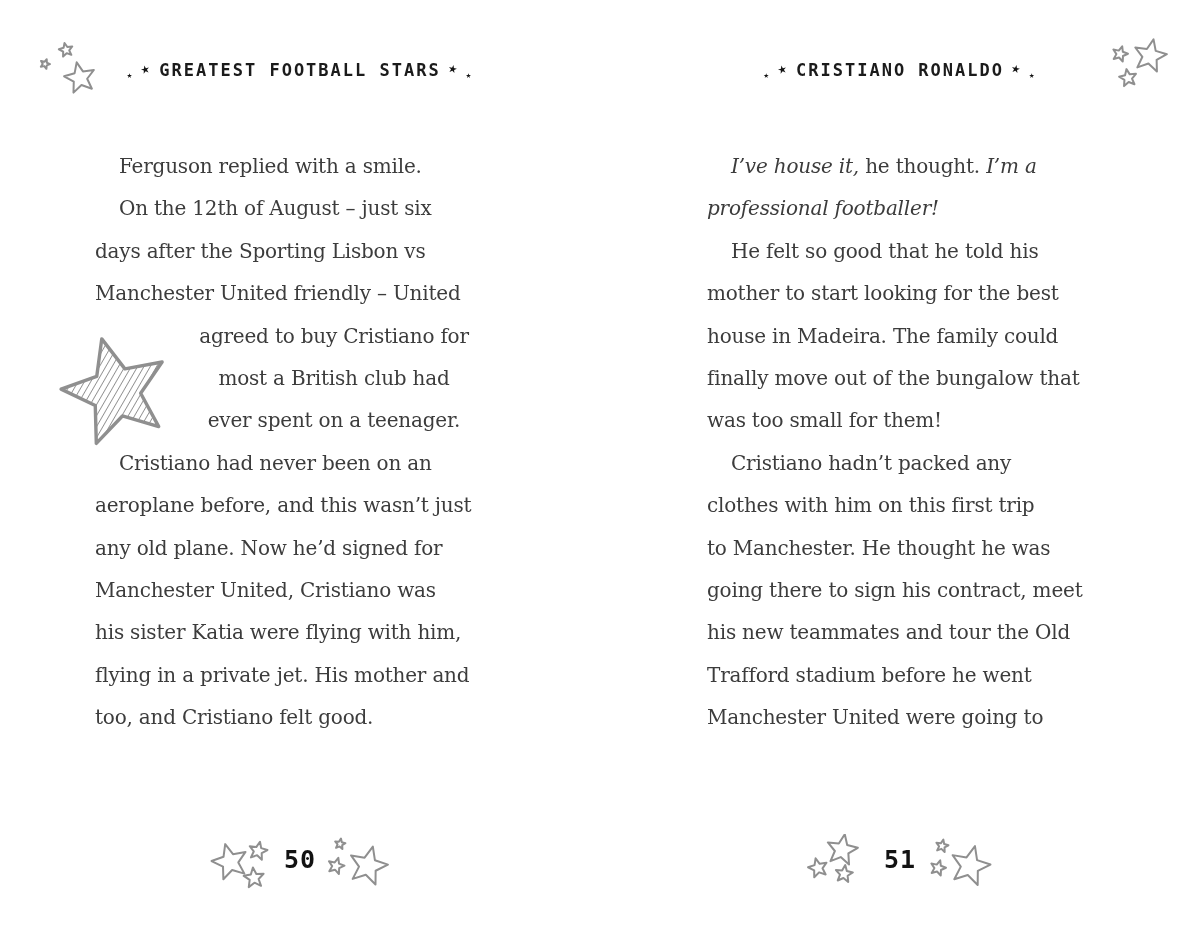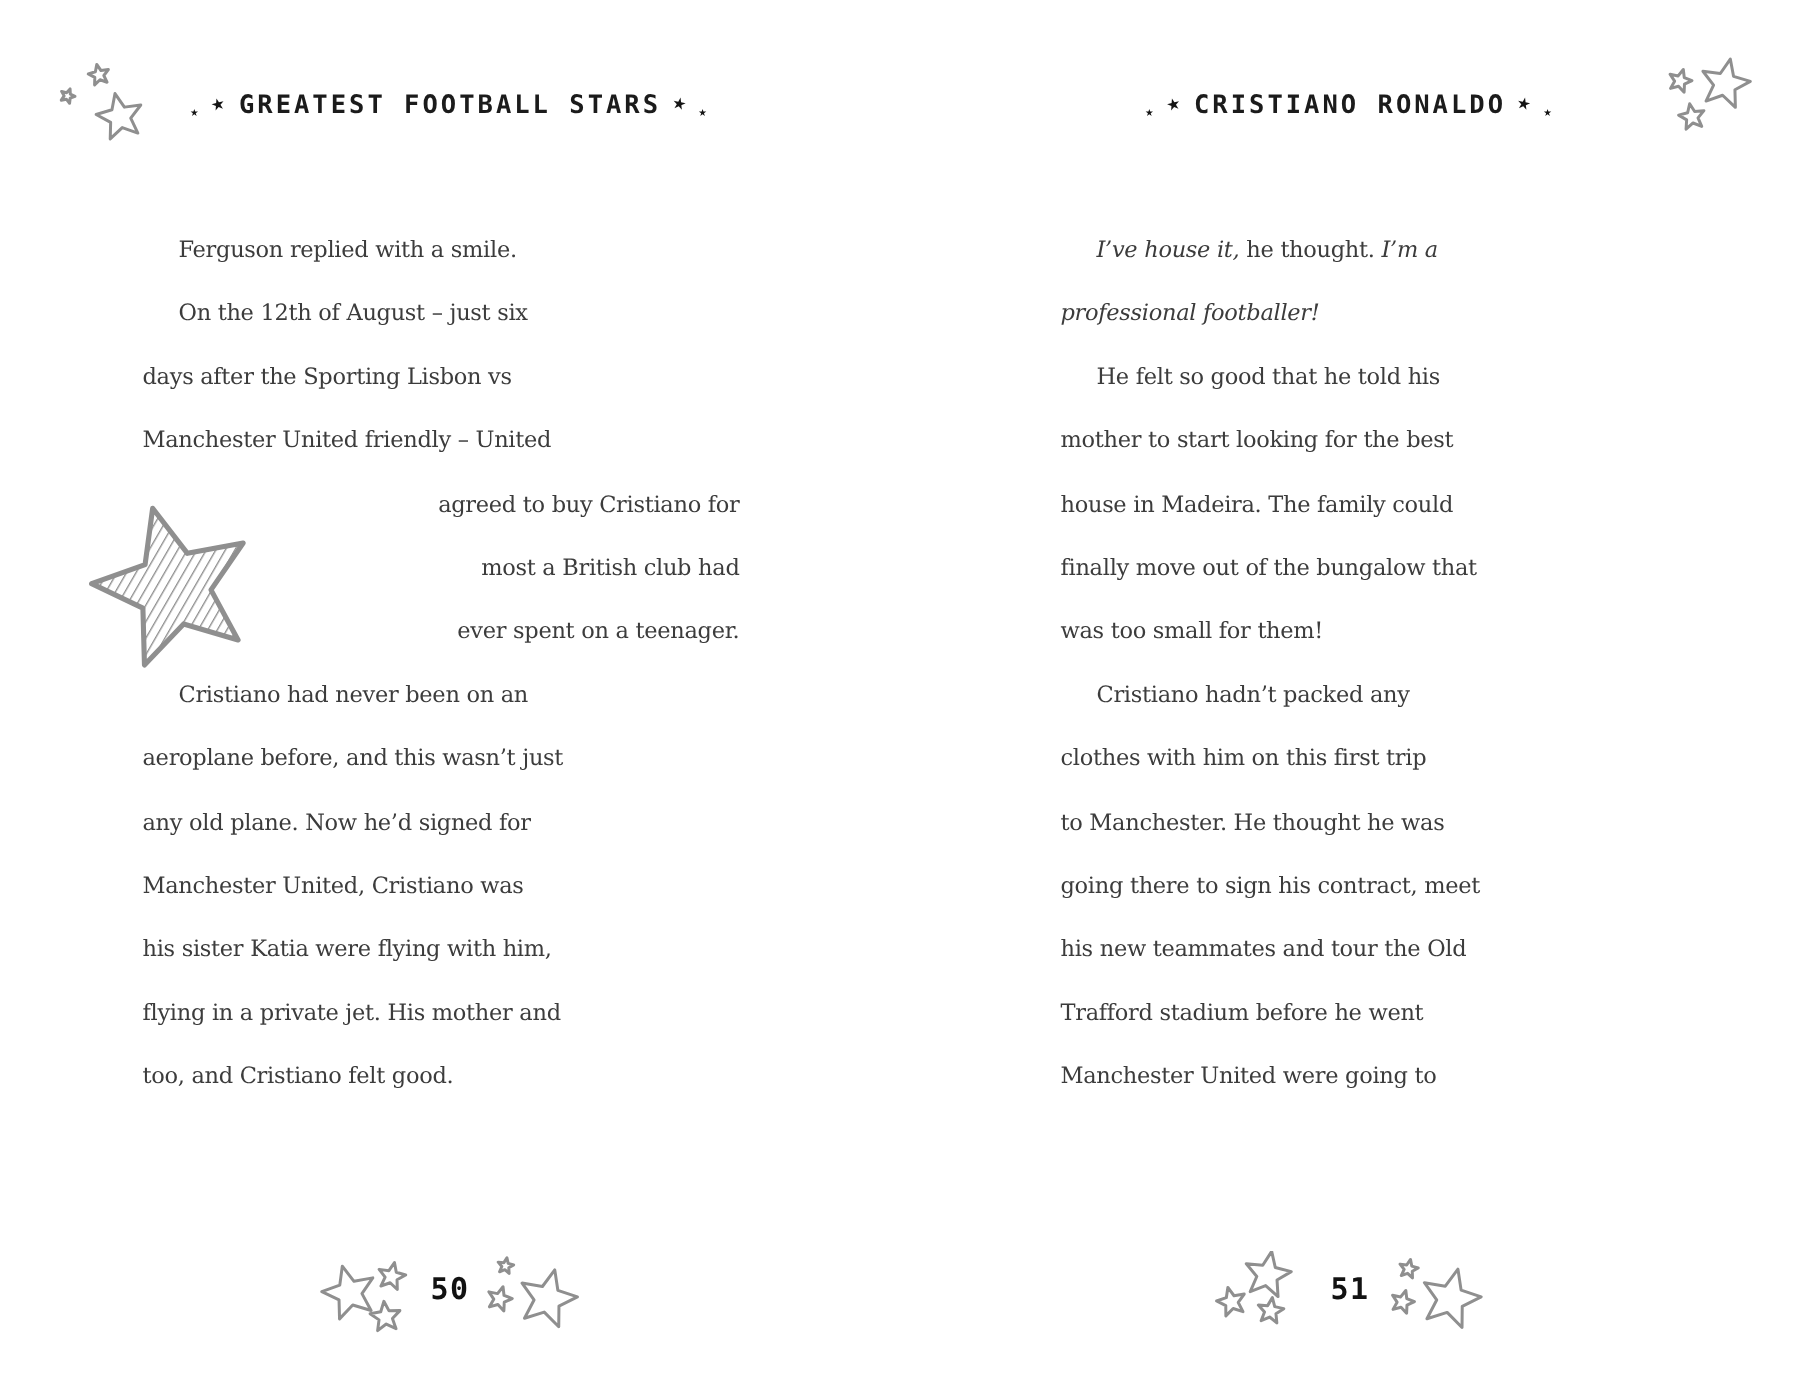--- a/index.html
+++ b/index.html
@@ -16,33 +16,33 @@
   }
   .orn{display:inline-block;color:#141414;line-height:1;}
   .orn.big{font-size:15px;transform:rotate(-14deg) translateY(-2px);}
   .orn.big.r{transform:rotate(12deg) translateY(-2px);}
   .orn.small{font-size:9px;transform:translateY(5px);}
 
   
   .body-lines{position:absolute;top:145px;}
   .page.left .body-lines{left:95px;width:398px;}
   .page.right .body-lines{left:107px;width:400px;}
-  .line{font-size:15px;line-height:42.4px;color:#3c3c3c;white-space:pre;letter-spacing:-0.2px;}
+  .line{font-size:20px;line-height:42.4px;color:#3c3c3c;white-space:pre;letter-spacing:-0.2px;}
   .line.indent{padding-left:24px;}
-  .line.starwrap{padding-left:80px;text-align:right;white-space:normal;}
+  .line.starwrap{padding-left:80px;text-align:center;white-space:normal;}
   .it{font-style:italic;}
 
   
   .page-footer{
     position:absolute;bottom:36px;left:0;width:100%;
     display:flex;justify-content:center;align-items:center;gap:8px;
   }
   .pagenum{
     font-family:"DejaVu Sans Mono", monospace;font-weight:bold;
-    font-size:20px;color:#121212;letter-spacing:1px;transform:translateY(-4px);
+    font-size:25px;color:#121212;letter-spacing:1px;transform:translateY(-4px);
   }
 
   
   .st{fill:none;stroke:#8f8f8f;stroke-width:2;stroke-linejoin:round;}
   svg.cluster{display:block;}
   .corner{position:absolute;}
   .corner.tl{left:24px;top:32px;}
   .corner.tr{left:488px;top:28px;}
   .hatched-star{position:absolute;left:54px;top:332px;}
 </style>

